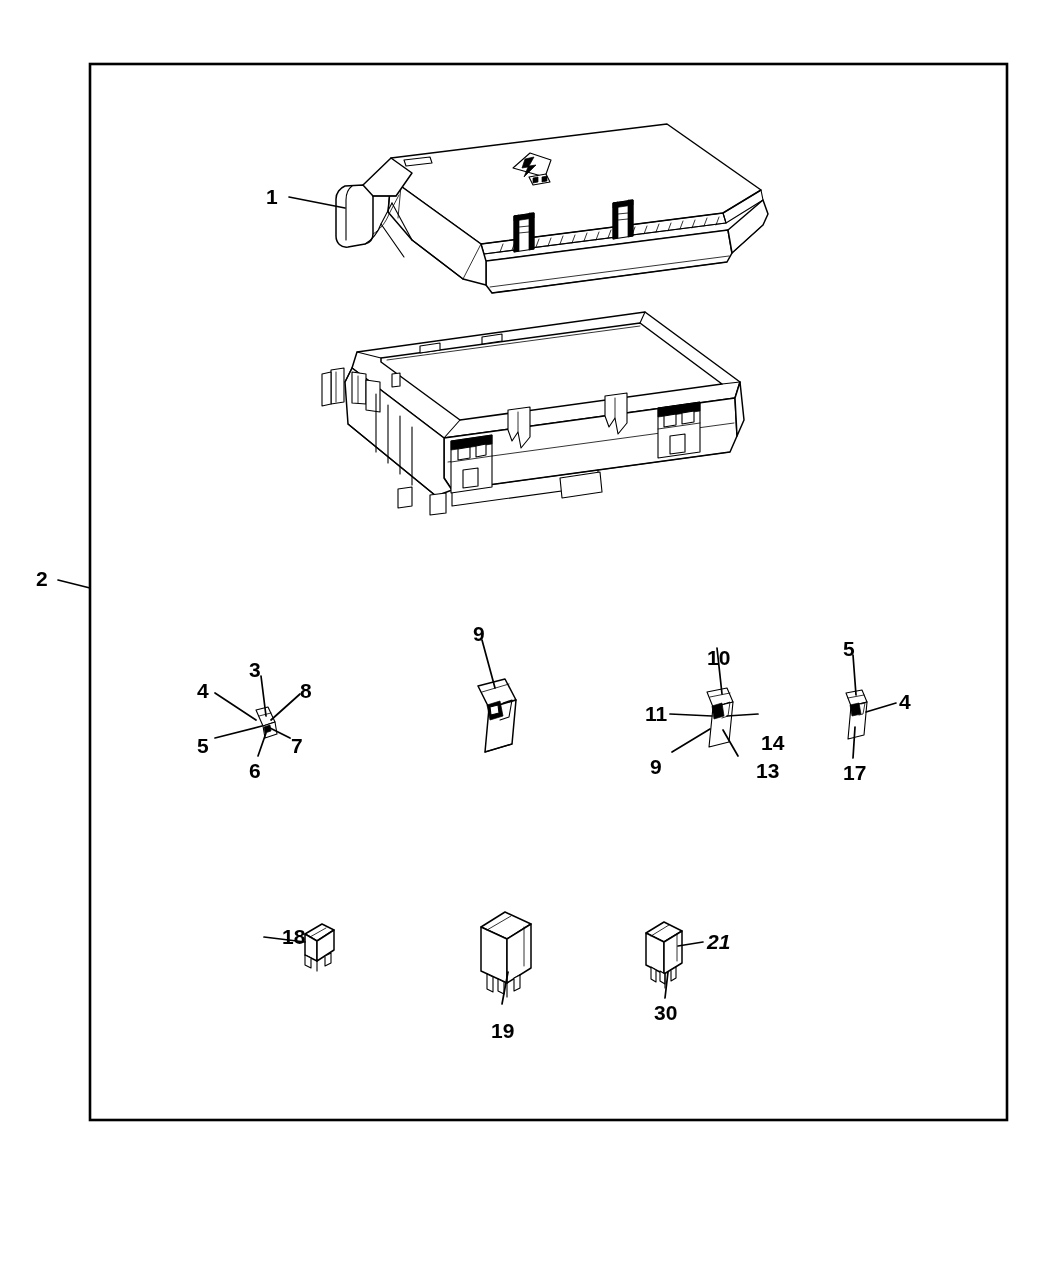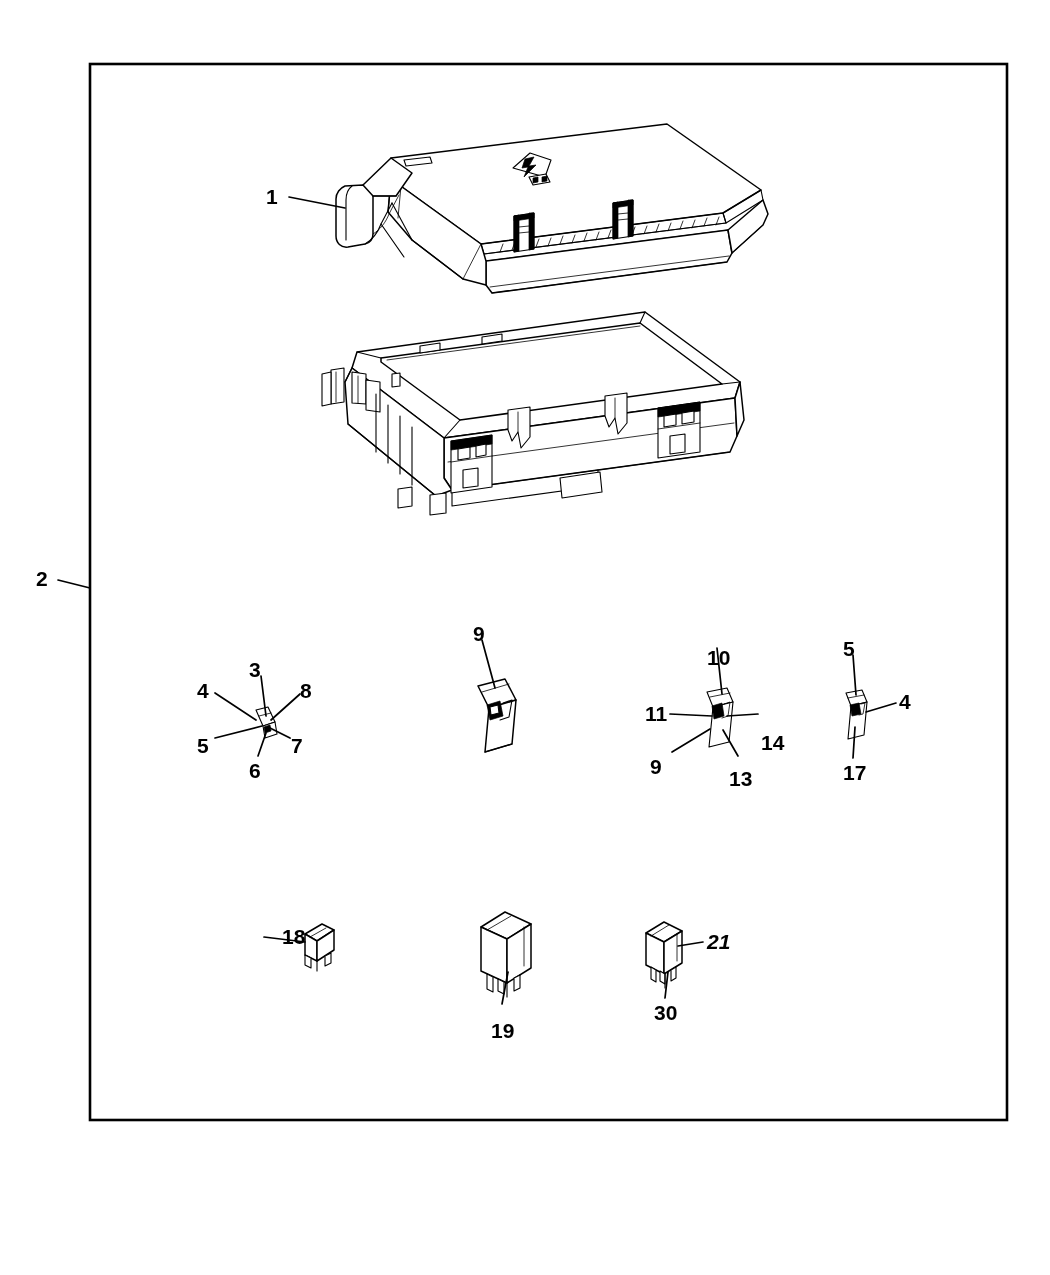--- a/index.html
+++ b/index.html
@@ -350,21 +350,21 @@
       <div class="callout-num" style="left: 249px; top: 659px;">3</div>
       <div class="callout-num" style="left: 197px; top: 680px;">4</div>
       <div class="callout-num" style="left: 197px; top: 735px;">5</div>
       <div class="callout-num" style="left: 249px; top: 760px;">6</div>
       <div class="callout-num" style="left: 291px; top: 735px;">7</div>
       <div class="callout-num" style="left: 300px; top: 680px;">8</div>
       <div class="callout-num" style="left: 473px; top: 623px;">9</div>
       <div class="callout-num" style="left: 707px; top: 647px;">10</div>
       <div class="callout-num" style="left: 645px; top: 703px;">11</div>
       <div class="callout-num" style="left: 650px; top: 756px;">9</div>
-      <div class="callout-num" style="left: 729px; top: 760px; margin-top: 8px;">13</div>
+      <div class="callout-num" style="left: 756px; top: 760px;">13</div>
       <div class="callout-num" style="left: 761px; top: 703px; margin-top: 29px;">14</div>
       <div class="callout-num" style="left: 843px; top: 638px;">5</div>
       <div class="callout-num" style="left: 899px; top: 691px;">4</div>
       <div class="callout-num" style="left: 843px; top: 762px;">17</div>
       <div class="callout-num" style="left: 237px; top: 926px; margin-left: 45px;">18</div>
       <div class="callout-num" style="left: 491px; top: 1008px; margin-top: 12px;">19</div>
       <div class="callout-num" style="left: 654px; top: 1002px;">30</div>
       <div class="callout-num" style="left: 707px; top: 931px; font-style: italic;">21</div>
     </div>
 </div>

